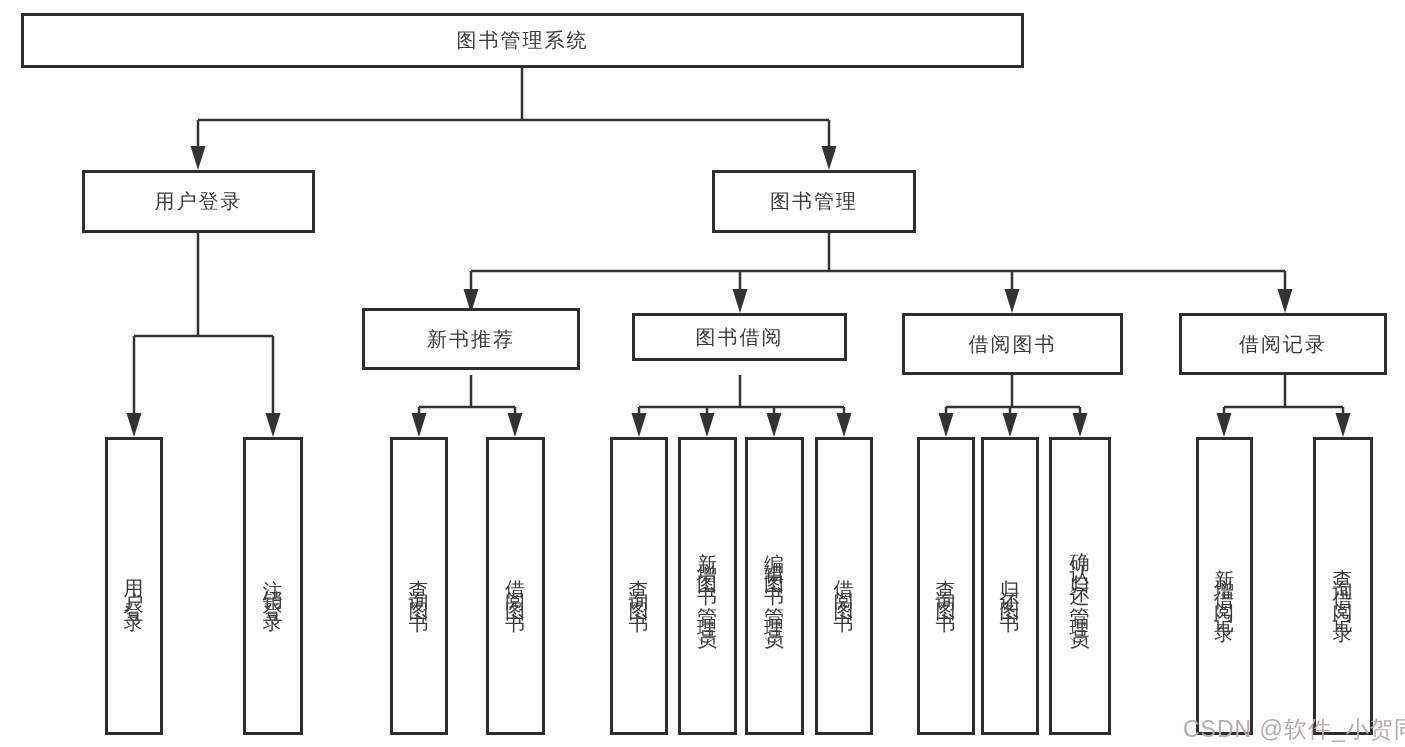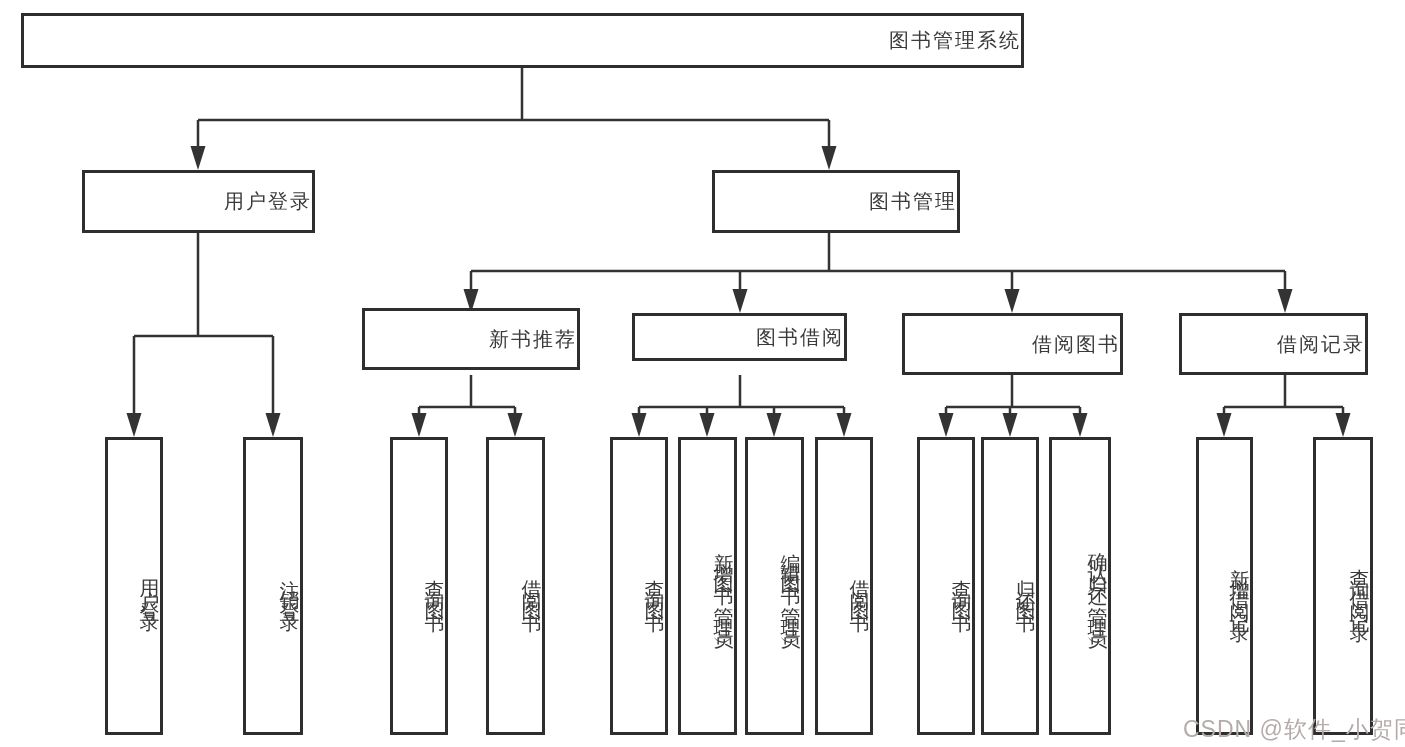--- a/index.html
+++ b/index.html
@@ -9,21 +9,21 @@
     background:#ffffff;
     font-family:"Liberation Sans", sans-serif;
     overflow:hidden;
   }
   #wires{position:absolute;left:0;top:0;}
   .node{
     position:absolute;
     background:#ffffff;
     border:3px solid #2e2e2e;
     box-sizing:border-box;
-    display:flex;align-items:center;justify-content:flex-end;
+    display:flex;align-items:center;justify-content:center;
     color:#3a3a3a;
   }
   .hnode .lbl{
     font-size:20px;
     letter-spacing:2px;
     white-space:nowrap;
   }
   .leaf .lbl{
     writing-mode:vertical-rl;
     text-orientation:mixed;
@@ -78,34 +78,34 @@
     </g>
   </svg>
 
   <div class="node hnode" style="left:21px;top:13px;width:1003px;height:55px">
     <span class="lbl">图书管理系统</span>
   </div>
 
   <div class="node hnode" style="left:82px;top:170px;width:233px;height:63px">
     <span class="lbl">用户登录</span>
   </div>
-  <div class="node hnode" style="left:712px;top:170px;width:248px;height:63px">
+  <div class="node hnode" style="left:712px;top:170px;width:204px;height:63px">
     <span class="lbl">图书管理</span>
   </div>
 
   <div class="node hnode" style="left:362px;top:308px;width:218px;height:62px">
     <span class="lbl">新书推荐</span>
   </div>
   <div class="node hnode" style="left:632px;top:313px;width:215px;height:48px">
     <span class="lbl">图书借阅</span>
   </div>
   <div class="node hnode" style="left:902px;top:313px;width:221px;height:62px">
     <span class="lbl">借阅图书</span>
   </div>
-  <div class="node hnode" style="left:1179px;top:313px;width:189px;height:62px">
+  <div class="node hnode" style="left:1179px;top:313px;width:208px;height:62px">
     <span class="lbl">借阅记录</span>
   </div>
 
   <div class="node leaf" style="left:105px;top:437px;width:58px;height:298px">
     <span class="lbl">用户登录</span>
   </div>
   <div class="node leaf" style="left:243px;top:437px;width:60px;height:298px">
     <span class="lbl">注销登录</span>
   </div>
 

